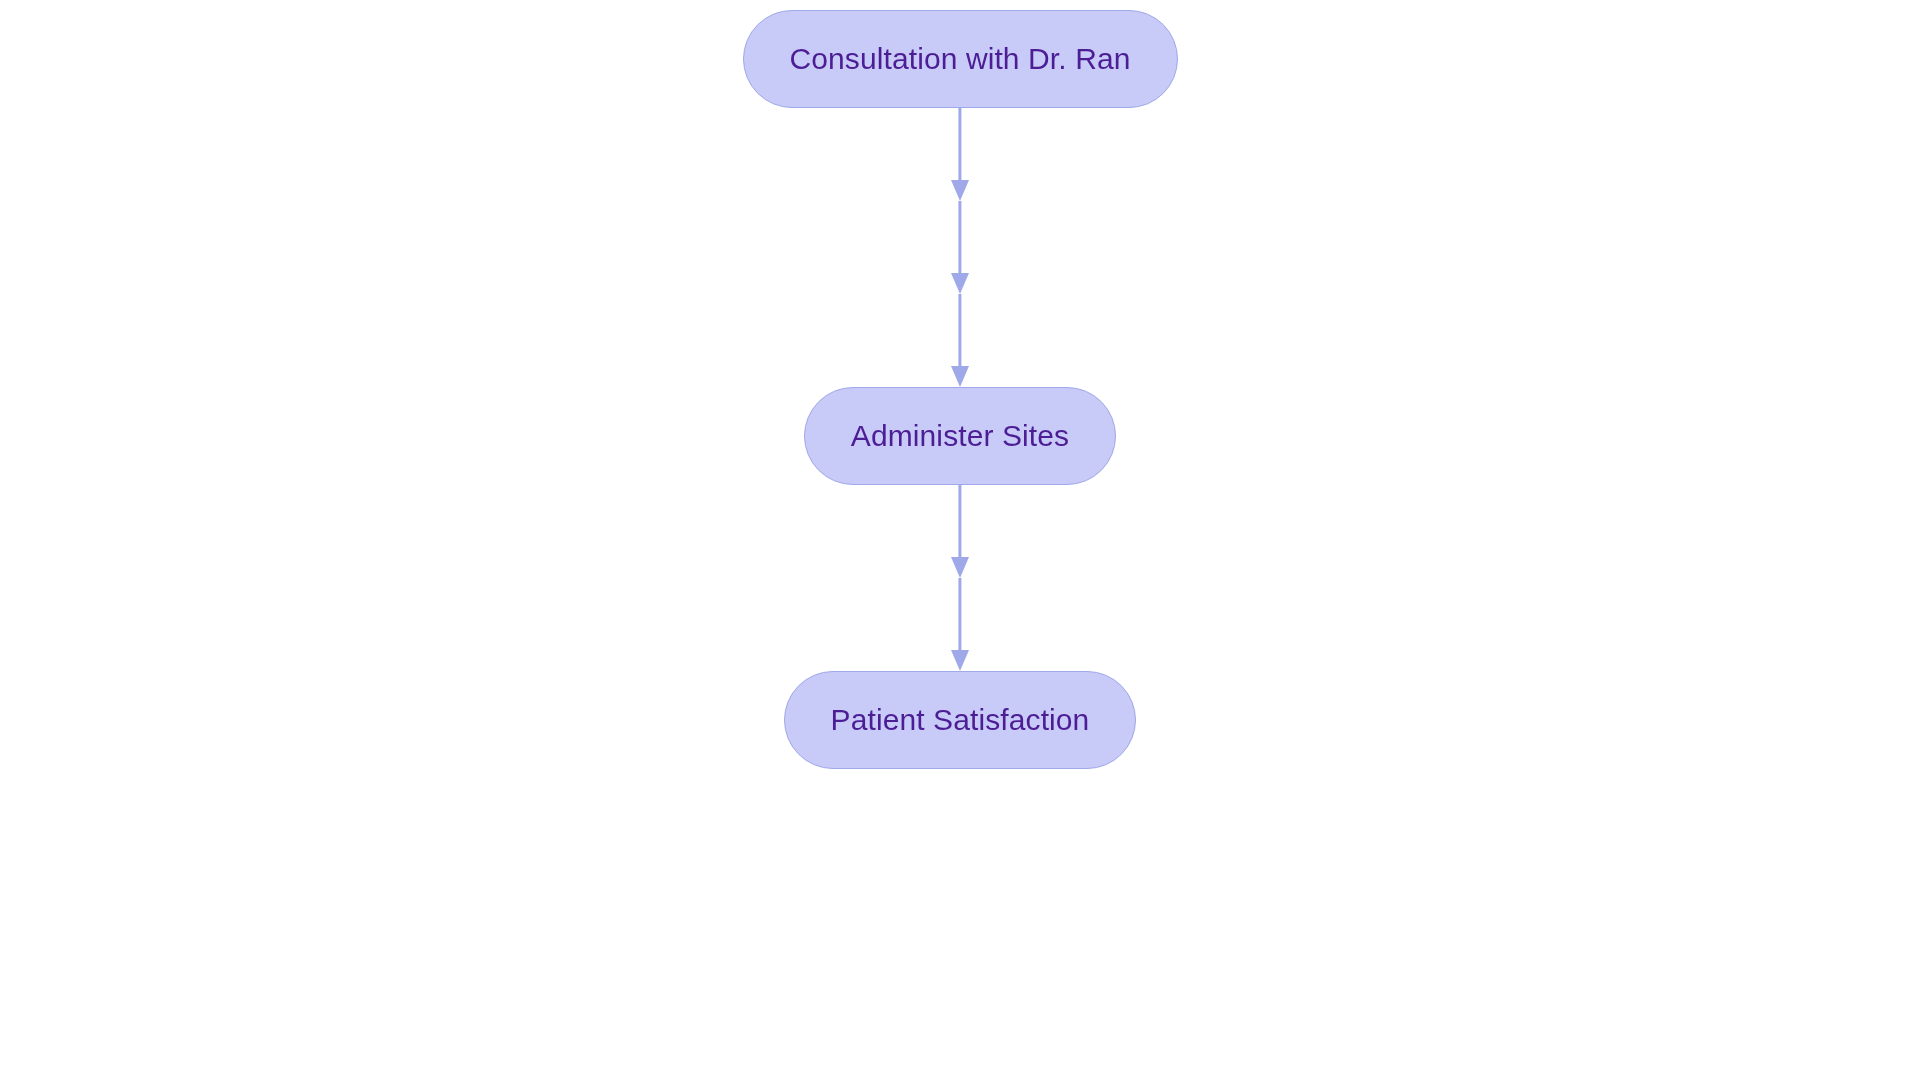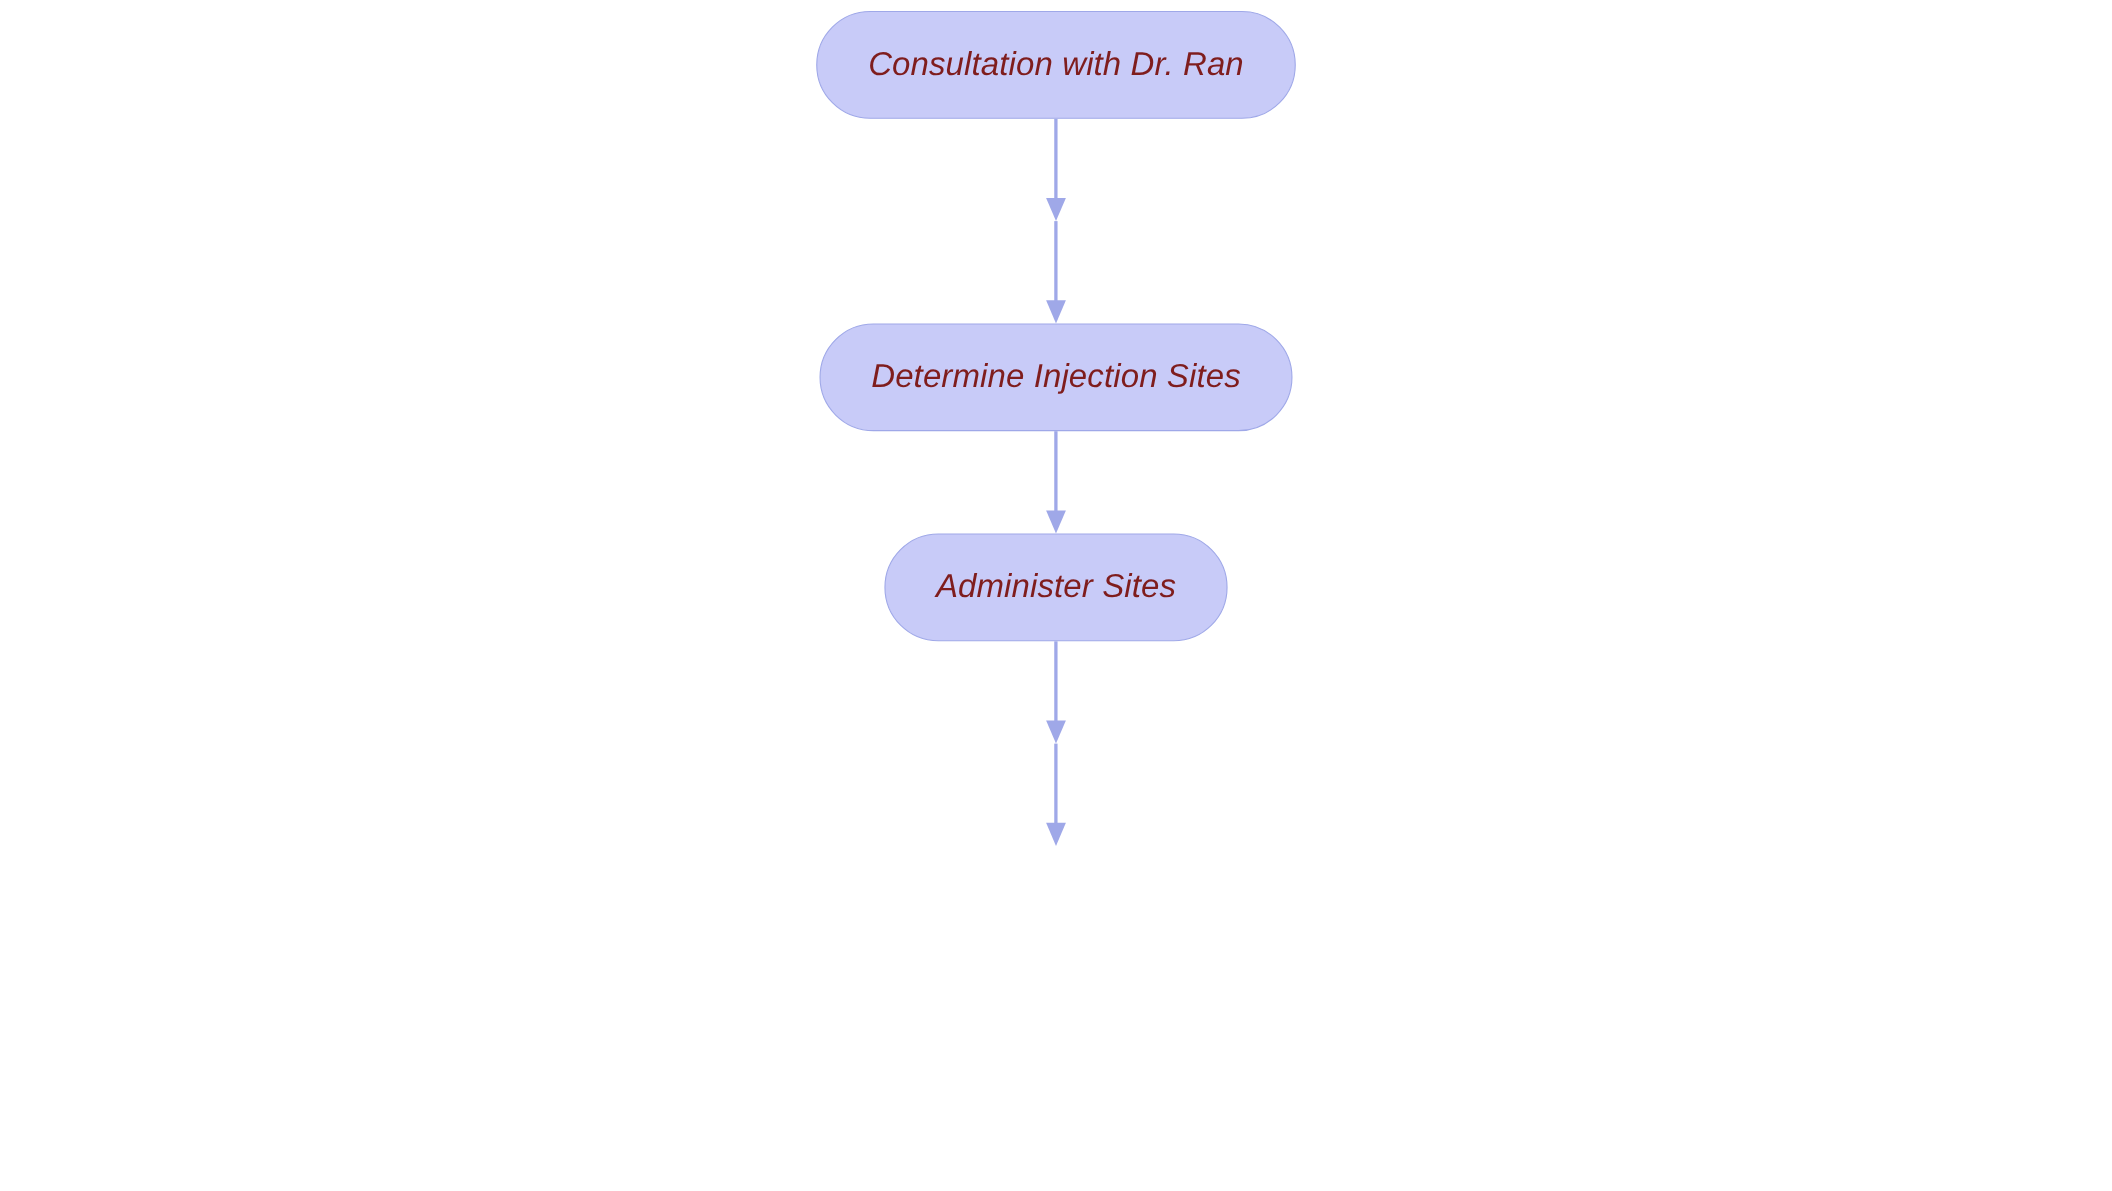--- a/index.html
+++ b/index.html
@@ -39,25 +39,24 @@
     display: flex;
     align-items: center;
     justify-content: center;
     padding: 0 46px;
     position: relative;
     z-index: 2;
   }
   .node-label {
     font-size: 30px;
     line-height: 1;
-    color: #7f1d1d;
+    color: #4c1d95;
     white-space: nowrap;
     letter-spacing: 0.1px;
     font-weight: 400;
-    font-style: italic;
   }
   .connector {
     width: 24px;
     height: 93px;
     position: relative;
     z-index: 1;
     flex: none;
   }
   .connector .conn-line {
     position: absolute;
@@ -96,23 +95,20 @@
       <div class="conn-line"></div>
       <div class="conn-head"></div>
     </div>
 
 
     <div class="connector">
       <div class="conn-line"></div>
       <div class="conn-head"></div>
     </div>
 
-    <div class="node">
-      <span class="node-label">Determine Injection Sites</span>
-    </div>
 
     <div class="connector">
       <div class="conn-line"></div>
       <div class="conn-head"></div>
     </div>
 
     <div class="node">
       <span class="node-label">Administer Sites</span>
     </div>
 
@@ -120,15 +116,18 @@
       <div class="conn-line"></div>
       <div class="conn-head"></div>
     </div>
 
 
     <div class="connector">
       <div class="conn-line"></div>
       <div class="conn-head"></div>
     </div>
 
+    <div class="node">
+      <span class="node-label">Patient Satisfaction</span>
+    </div>
 
   </div>
 </div>
 
 </body></html>

